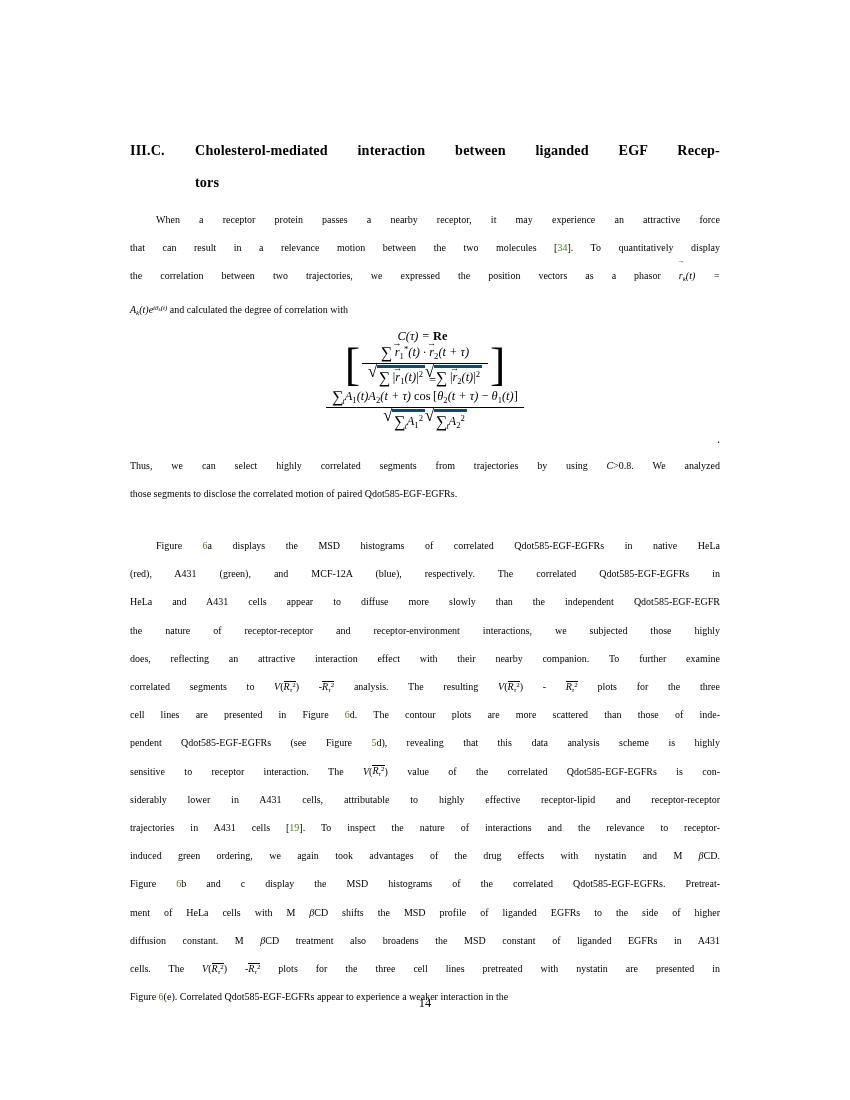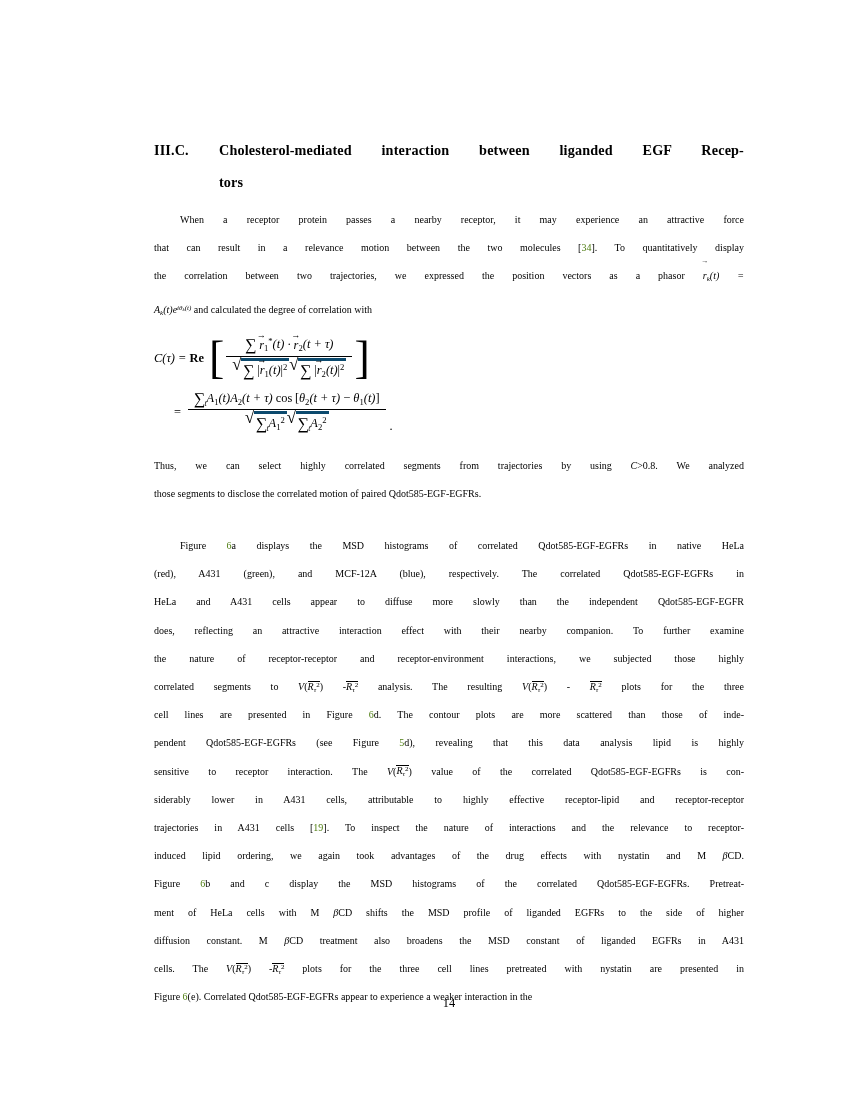--- a/index.html
+++ b/index.html
@@ -14,21 +14,20 @@
     font-family: "Liberation Serif", "DejaVu Serif", serif;
     color: #000000;
     overflow: hidden;
   }
   .page {
     position: absolute;
     left: 130px;
     top: 0;
     width: 590px;
     height: 1100px;
-    margin-left: 24px;
   }
 
   
   .section-heading {
     position: absolute;
     top: 134px;
     left: 0;
     width: 590px;
     font-size: 14.2px;
     font-weight: bold;
@@ -127,23 +126,24 @@
   
   .equation {
     position: absolute;
     top: 330px;
     left: 0;
     width: 590px;
     font-size: 12.4px;
   }
   .eq-line {
     display: flex;
-    justify-content: flex-start;
+    justify-content: center;
     align-items: center;
     width: 100%;
+    flex-direction: column;
   }
   .eq-line-1 { height: 56px; }
   .eq-line-2 { height: 52px; }
   .eq-lhs {
     font-size: 12.4px;
     padding-right: 5px;
     white-space: nowrap;
   }
   .eq-line-2 .eq-lhs {
     padding-right: 5px;
@@ -280,36 +280,36 @@
   <div class="para" id="para-2">
     <span class="ln"><span>Thus, we can select highly correlated segments from trajectories by using </span><span class="mi">C</span><span>&gt;0.8.  We analyzed</span></span>
     <span class="ln last">those segments to disclose the correlated motion of paired Qdot585-EGF-EGFRs.</span>
   </div>
 
   <div class="para" id="para-3">
     <span class="ln"><span class="indent"></span><span>Figure </span><a class="ref" href="#">6</a><span>a displays the MSD histograms of correlated Qdot585-EGF-EGFRs in native HeLa</span></span>
 
     <span class="ln">(red), A431 (green), and MCF-12A (blue), respectively. The correlated Qdot585-EGF-EGFRs in</span>
     <span class="ln">HeLa and A431 cells appear to diffuse more slowly than the independent Qdot585-EGF-EGFR</span>
+    <span class="ln">the nature of receptor-receptor and receptor-environment interactions, we subjected those highly</span>
     <span class="ln">does, reflecting an attractive interaction effect with their nearby companion. To further examine</span>
-    <span class="ln">the nature of receptor-receptor and receptor-environment interactions, we subjected those highly</span>
 
     <span class="ln"><span>correlated segments to </span><span class="nb"><span class="mi">V</span>(<span class="ovl"><span class="mi">R</span><span class="mi sub">τ</span><span class="sup">2</span></span>) -<span class="ovl"><span class="mi">R</span><span class="mi sub">τ</span><span class="sup">2</span></span></span><span> analysis.  The resulting </span><span class="nb"><span class="mi">V</span>(<span class="ovl"><span class="mi">R</span><span class="mi sub">τ</span><span class="sup">2</span></span>) - <span class="ovl"><span class="mi">R</span><span class="mi sub">τ</span><span class="sup">2</span></span></span><span> plots for the three</span></span>
 
     <span class="ln"><span>cell lines are presented in Figure </span><a class="ref" href="#">6</a><span>d.  The contour plots are more scattered than those of inde-</span></span>
 
-    <span class="ln"><span>pendent Qdot585-EGF-EGFRs (see Figure </span><a class="ref" href="#">5</a><span>d), revealing that this data analysis lipid is highly</span></span>
+    <span class="ln"><span>pendent Qdot585-EGF-EGFRs (see Figure </span><a class="ref" href="#">5</a><span>d), revealing that this data analysis scheme is highly</span></span>
 
     <span class="ln"><span>sensitive to receptor interaction. The </span><span class="nb"><span class="mi">V</span>(<span class="ovl"><span class="mi">R</span><span class="mi sub">τ</span><span class="sup">2</span></span>)</span><span> value of the correlated Qdot585-EGF-EGFRs is con-</span></span>
 
     <span class="ln">siderably lower in A431 cells, attributable to highly effective receptor-lipid and receptor-receptor</span>
 
     <span class="ln"><span>trajectories in A431 cells [</span><a class="ref" href="#">19</a><span>]. To inspect the nature of interactions and the relevance to receptor-</span></span>
 
-    <span class="ln"><span>induced lipid ordering, we again took advantages of the drug effects with nystatin and M </span><span class="mi">β</span><span>CD.</span></span>
+    <span class="ln"><span>induced green ordering, we again took advantages of the drug effects with nystatin and M </span><span class="mi">β</span><span>CD.</span></span>
 
     <span class="ln"><span>Figure </span><a class="ref" href="#">6</a><span>b and c display the MSD histograms of the correlated Qdot585-EGF-EGFRs.  Pretreat-</span></span>
 
     <span class="ln"><span>ment of HeLa cells with M </span><span class="mi">β</span><span>CD shifts the MSD profile of liganded EGFRs to the side of higher</span></span>
 
     <span class="ln"><span>diffusion constant. M </span><span class="mi">β</span><span>CD treatment also broadens the MSD constant of liganded EGFRs in A431</span></span>
 
     <span class="ln"><span>cells.  The </span><span class="nb"><span class="mi">V</span>(<span class="ovl"><span class="mi">R</span><span class="mi sub">τ</span><span class="sup">2</span></span>) -<span class="ovl"><span class="mi">R</span><span class="mi sub">τ</span><span class="sup">2</span></span></span><span> plots for the three cell lines pretreated with nystatin are presented in</span></span>
 
     <span class="ln last"><span>Figure </span><a class="ref" href="#">6</a><span>(e).  Correlated Qdot585-EGF-EGFRs appear to experience a weaker interaction in the</span></span>

